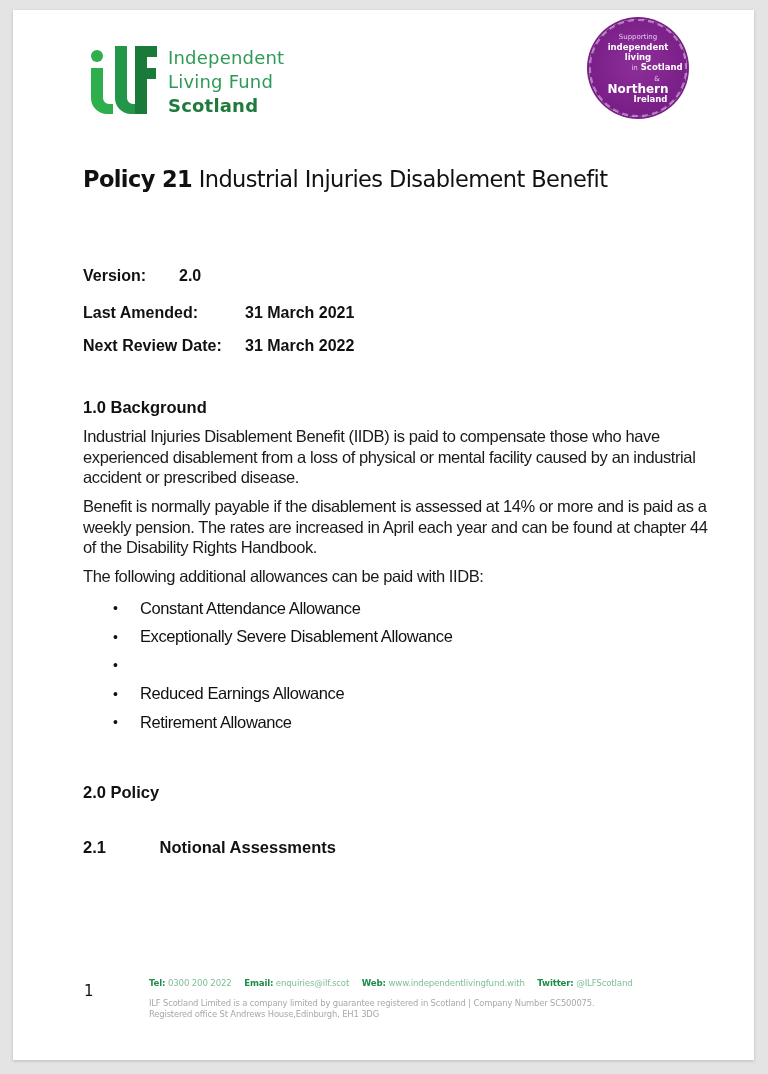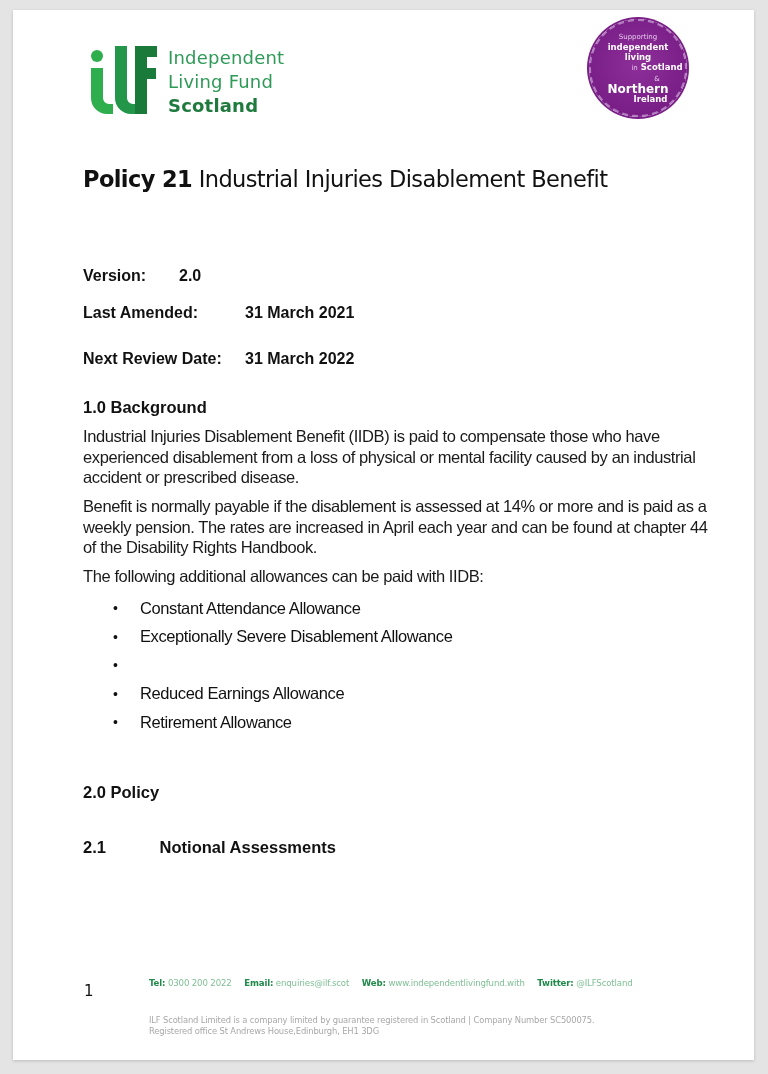--- a/index.html
+++ b/index.html
@@ -65,21 +65,21 @@
   }
   .bullets { position: absolute; left: 100px; top: 584px; }
   .bullet { height: 28.5px; font-size: 16.5px; letter-spacing: -0.4px; white-space: nowrap; display: flex; align-items: center; }
   .bullet .dot { width: 27px; font-size: 14px; }
   
   .page-num { position: absolute; left: 71px; top: 972px; font-size: 15px; font-family: "DejaVu Sans", sans-serif; }
   .footer { position: absolute; left: 136px; top: 968px; font-family: "DejaVu Sans", sans-serif; white-space: nowrap; }
   .footer .line { font-size: 8.6px; line-height: 11px; color: #7fbf95; letter-spacing: -0.15px; }
   .footer .lbl { color: #1f8a4a; font-weight: bold; }
   .footer .gap { display: inline-block; width: 10px; }
-  .footer .legal { margin-top: 26px; color: #a8a8a8; font-size: 8.4px; line-height: 11px; letter-spacing: -0.15px; }
+  .footer .legal { margin-top: 9px; color: #a8a8a8; font-size: 8.4px; line-height: 11px; letter-spacing: -0.15px; }
 </style>
 </head>
 <body>
 
 <div class="page">
 
   <div class="logo">
     <svg class="logo-mark" viewBox="0 0 75 80">
       <circle cx="9" cy="18" r="6" fill="#2fae4e"></circle>
       <path d="M3 30 h12 v30 a6 6 0 0 0 6 6 h4 v10 h-6 a16 16 0 0 1 -16 -16 z" fill="#2fae4e"></path>
@@ -112,21 +112,21 @@
   </div>
 
   <div class="meta version" style="top:257px;">
     <span>Version:</span>
     <span class="val">2.0</span>
   </div>
   <div class="meta" style="top:294px;">
     <span>Last Amended:</span>
     <span class="val">31 March 2021</span>
   </div>
-  <div class="meta" style="top:340px;">
+  <div class="meta" style="top:327px;">
     <span>Next Review Date:</span>
     <span class="val">31 March 2022</span>
   </div>
 
   <div class="h" style="top:388px;">1.0 Background</div>
   <div class="p" style="top:416px;">Industrial Injuries Disablement Benefit (IIDB) is paid to compensate those who have experienced disablement from a loss of physical or mental facility caused by an industrial accident or prescribed disease.</div>
   <div class="p" style="top:486px;">Benefit is normally payable if the disablement is assessed at 14% or more and is paid as a weekly pension. The rates are increased in April each year and can be found at chapter 44 of the Disability Rights Handbook.</div>
   <div class="p" style="top:556px;">The following additional allowances can be paid with IIDB:</div>
 
   <div class="bullets">

